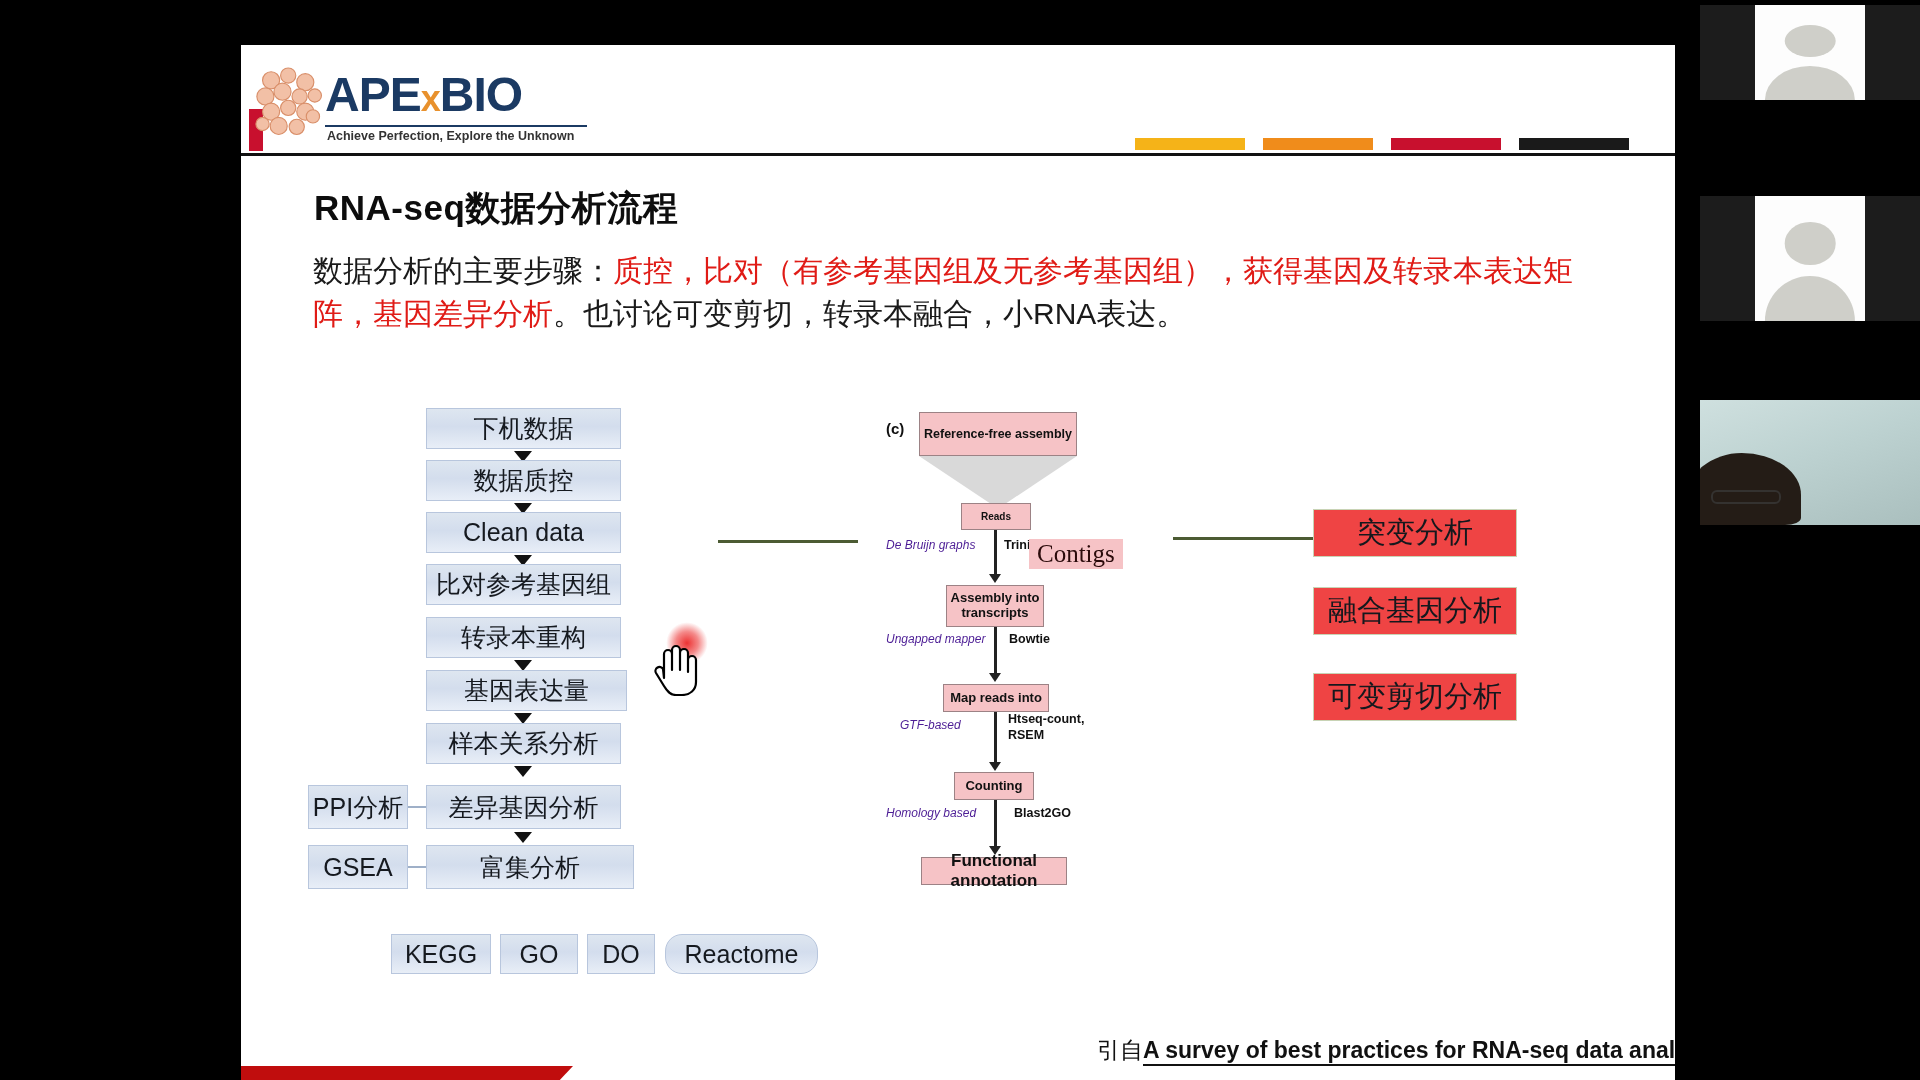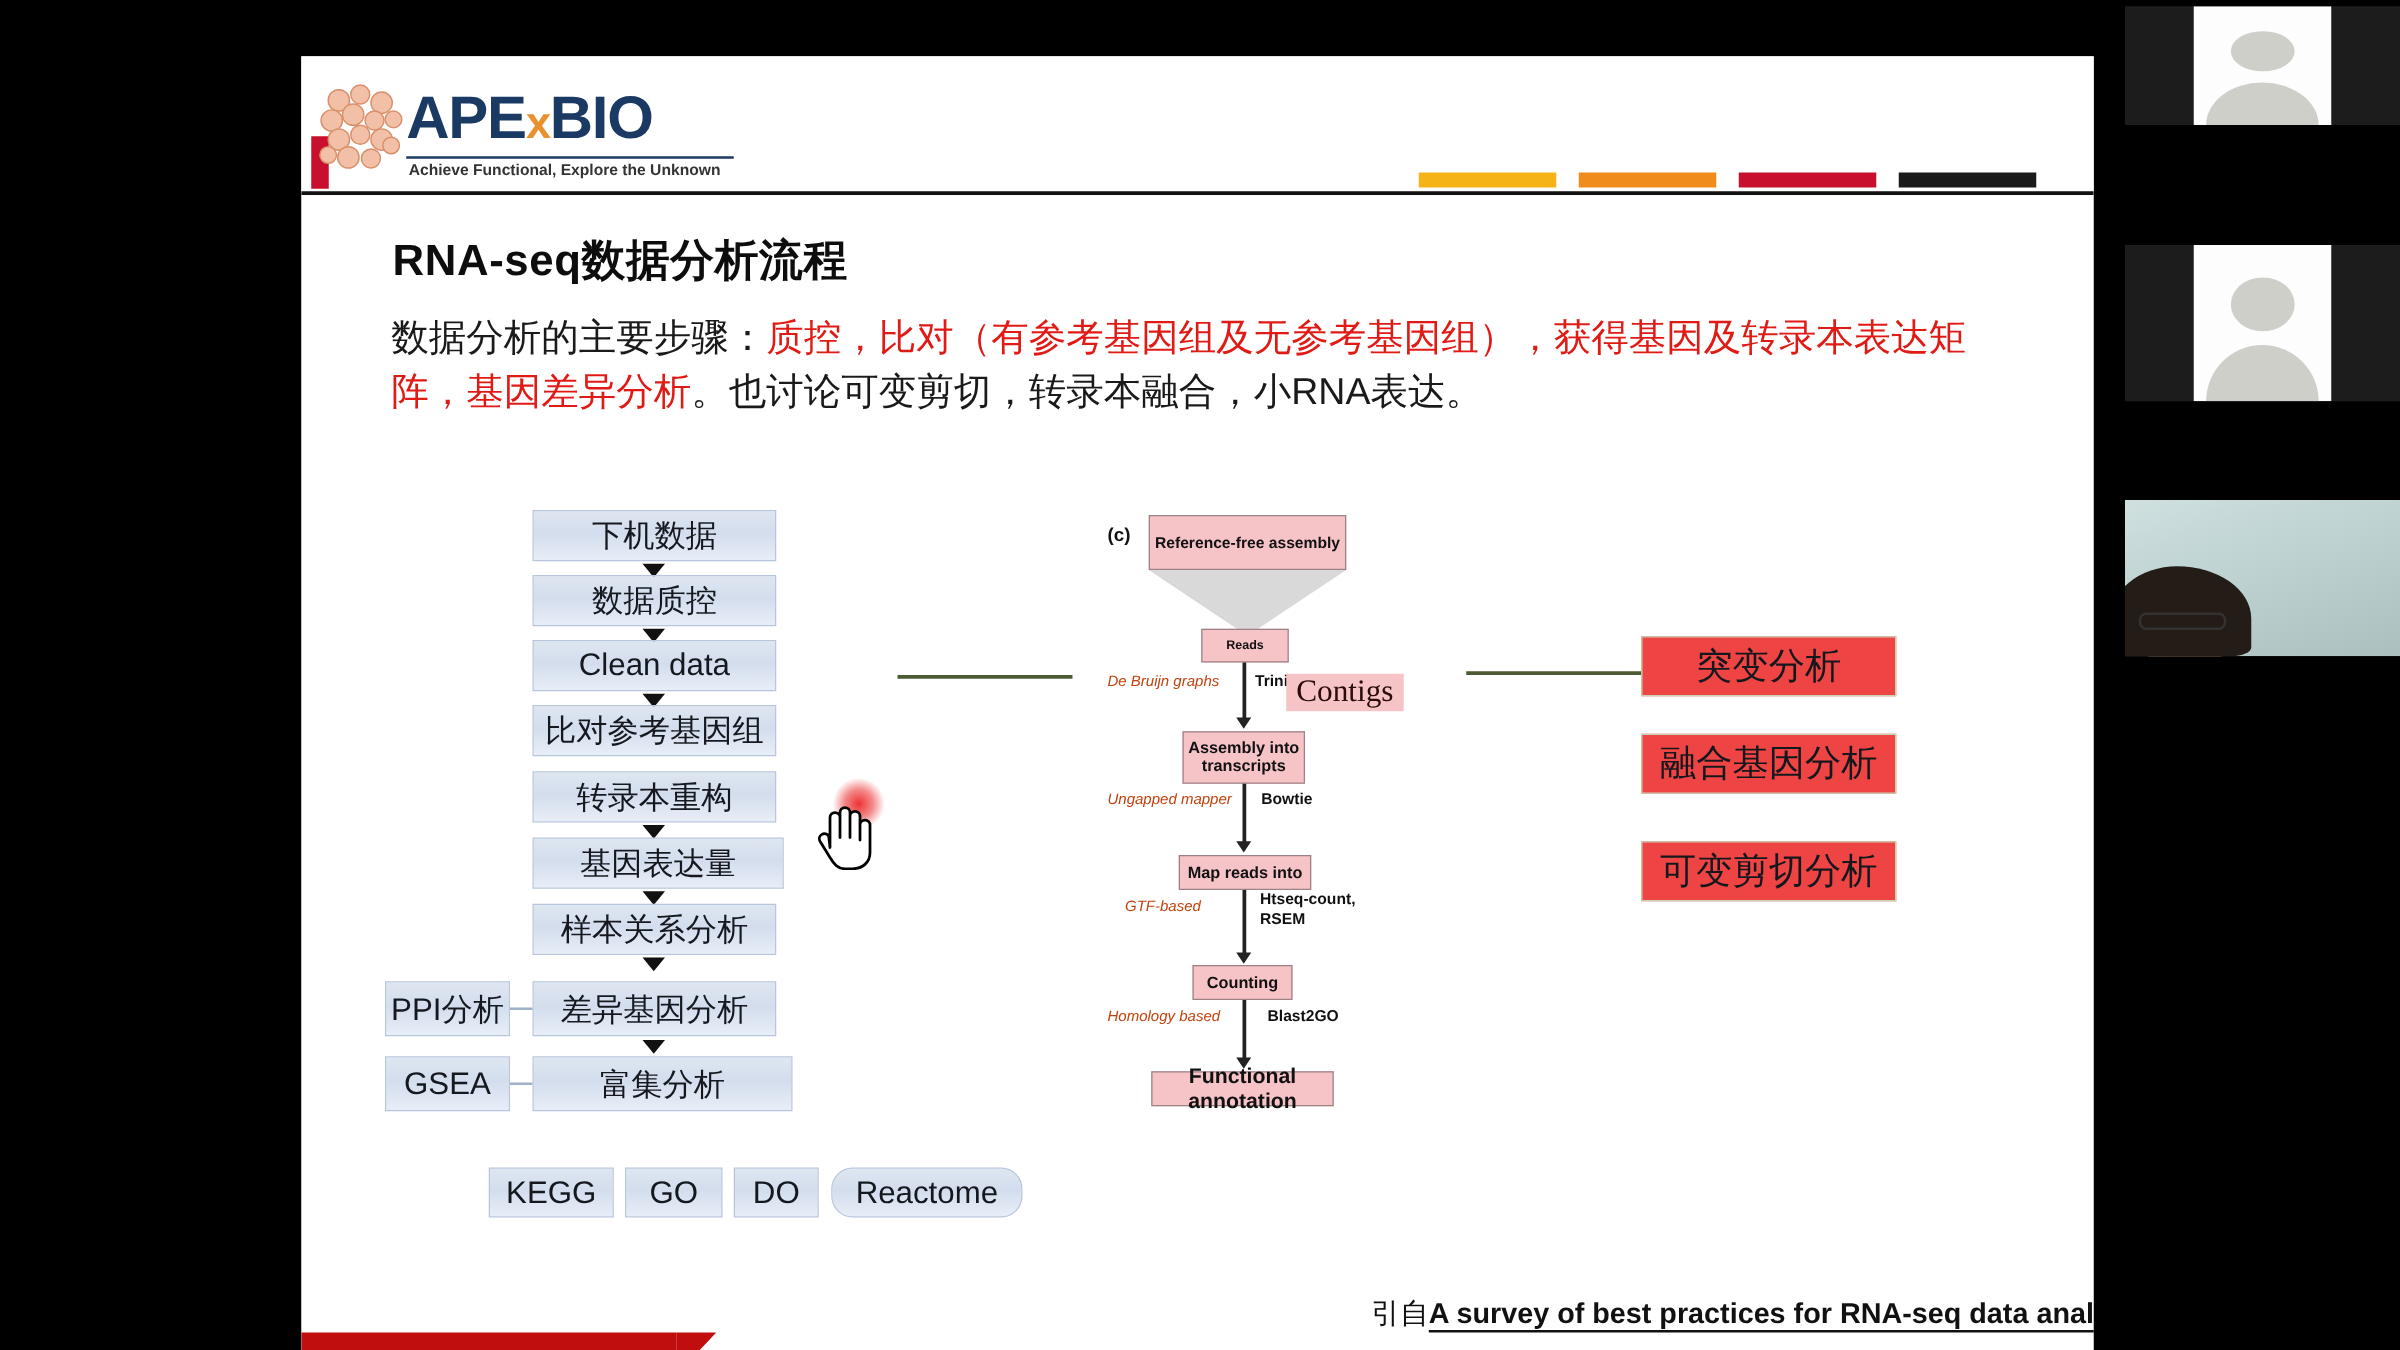--- a/index.html
+++ b/index.html
@@ -79,21 +79,21 @@
   .pbox {
     position:absolute; background:#f6c3c6; border:1px solid #9c8285;
     display:flex; align-items:center; justify-content:center; text-align:center;
     font-size:11.5px; color:#111; font-weight:600; line-height:1.15;
     font-family:"Liberation Sans", sans-serif;
   }
   .pbox.hdrbox { font-size:12.5px; font-weight:bold; }
   .vline { position:absolute; width:2.5px; background:#222; }
   .varrow { position:absolute; width:0;height:0;
     border-left:6px solid transparent;border-right:6px solid transparent;border-top:9px solid #222;}
-  .lbl-it { position:absolute; font-style:italic; font-size:12px; color:#c2410c; white-space:nowrap;
+  .lbl-it { position:absolute; font-style:italic; font-size:12px; color:#4c1d95; white-space:nowrap;
     font-family:"Liberation Sans", sans-serif;}
   .lbl-bd { position:absolute; font-weight:bold; font-size:12.5px; color:#111; white-space:nowrap;
     font-family:"Liberation Sans", sans-serif;}
   .funnel { position:absolute; }
   .c-tag { position:absolute; font-weight:bold; font-size:15px; color:#111; }
   .contigs {
     position:absolute; background:#f6c3c6; color:#2b0b0b;
     font-family:"Liberation Serif", serif; font-size:25px;
     padding:1px 8px; white-space:nowrap;
   }
@@ -159,21 +159,21 @@
             <circle cx="26" cy="62" r="9"></circle>
               <circle cx="45" cy="63" r="8"></circle>
             <circle cx="62" cy="52" r="7"></circle>
               <circle cx="9" cy="60" r="7"></circle>
           </g>
         </svg>
         <div class="logo-text">
           <span>APE</span><span class="x">x</span><span>BIO</span>
         </div>
         <div class="logo-underline"></div>
-        <div class="logo-tag">Achieve Functional, Explore the Unknown</div>
+        <div class="logo-tag">Achieve Perfection, Explore the Unknown</div>
       </div>
       <div class="swatch sw1"></div>
       <div class="swatch sw2"></div>
       <div class="swatch sw3"></div>
       <div class="swatch sw4"></div>
       <div class="hdr-rule"></div>
     </div>
 
     <div class="slide-title">RNA-seq数据分析流程</div>
 

